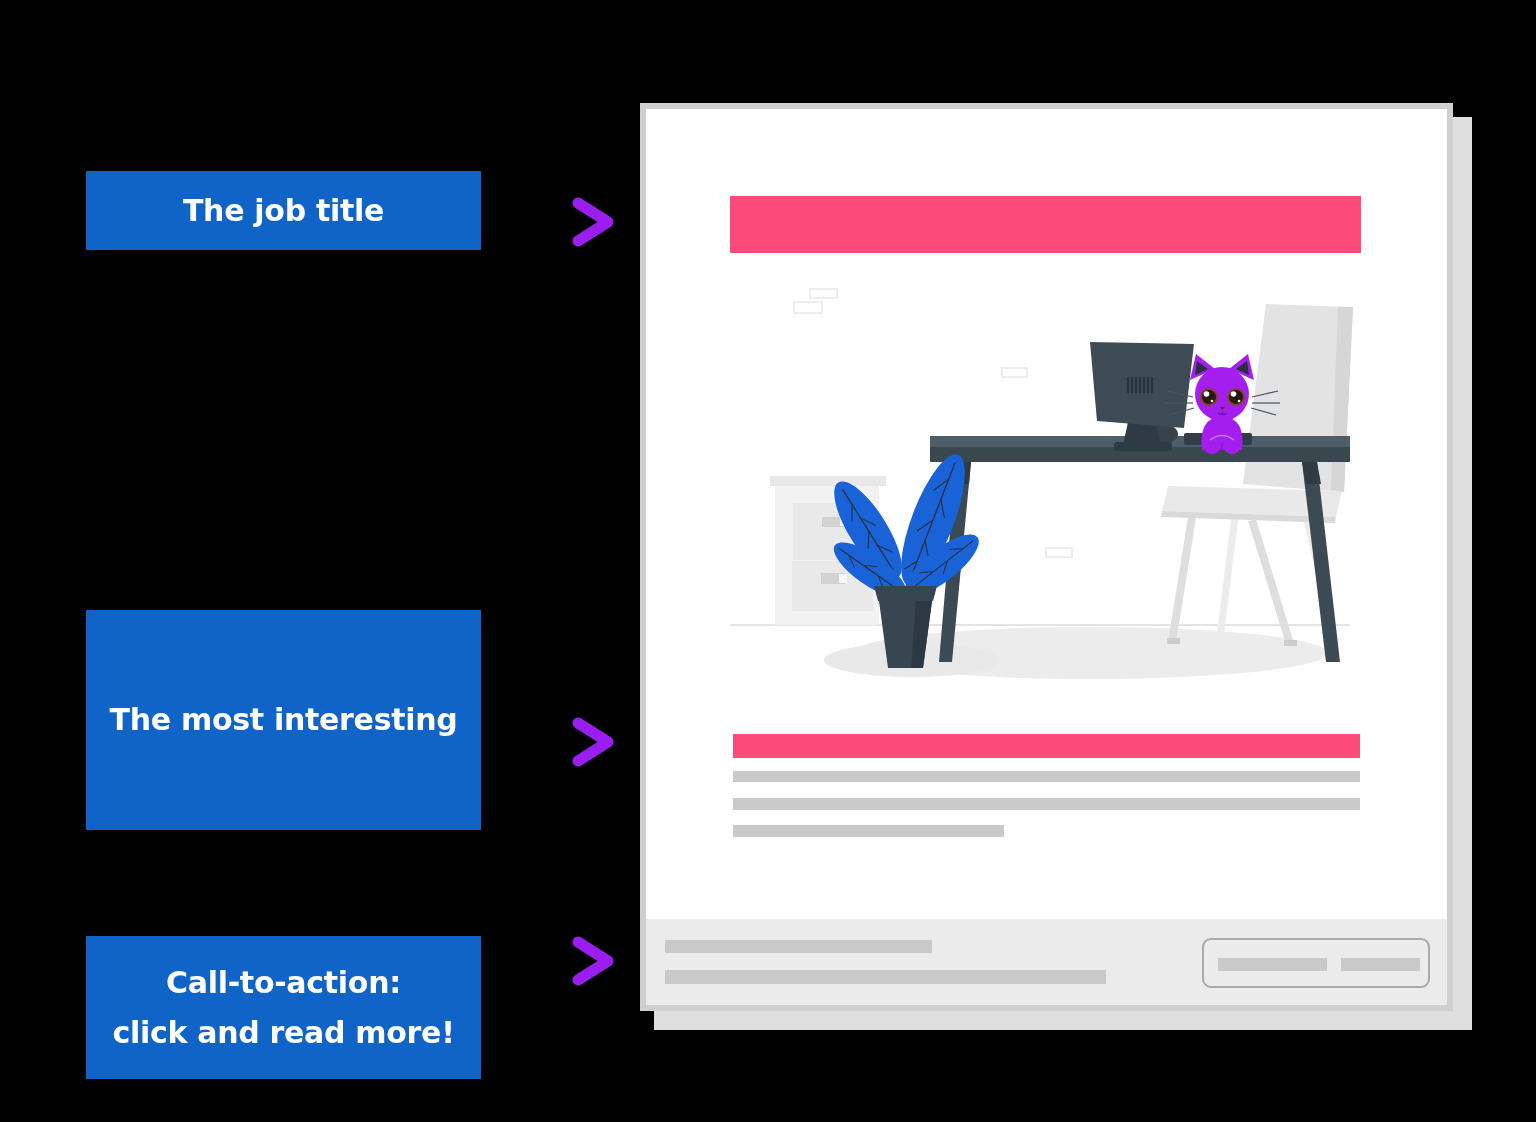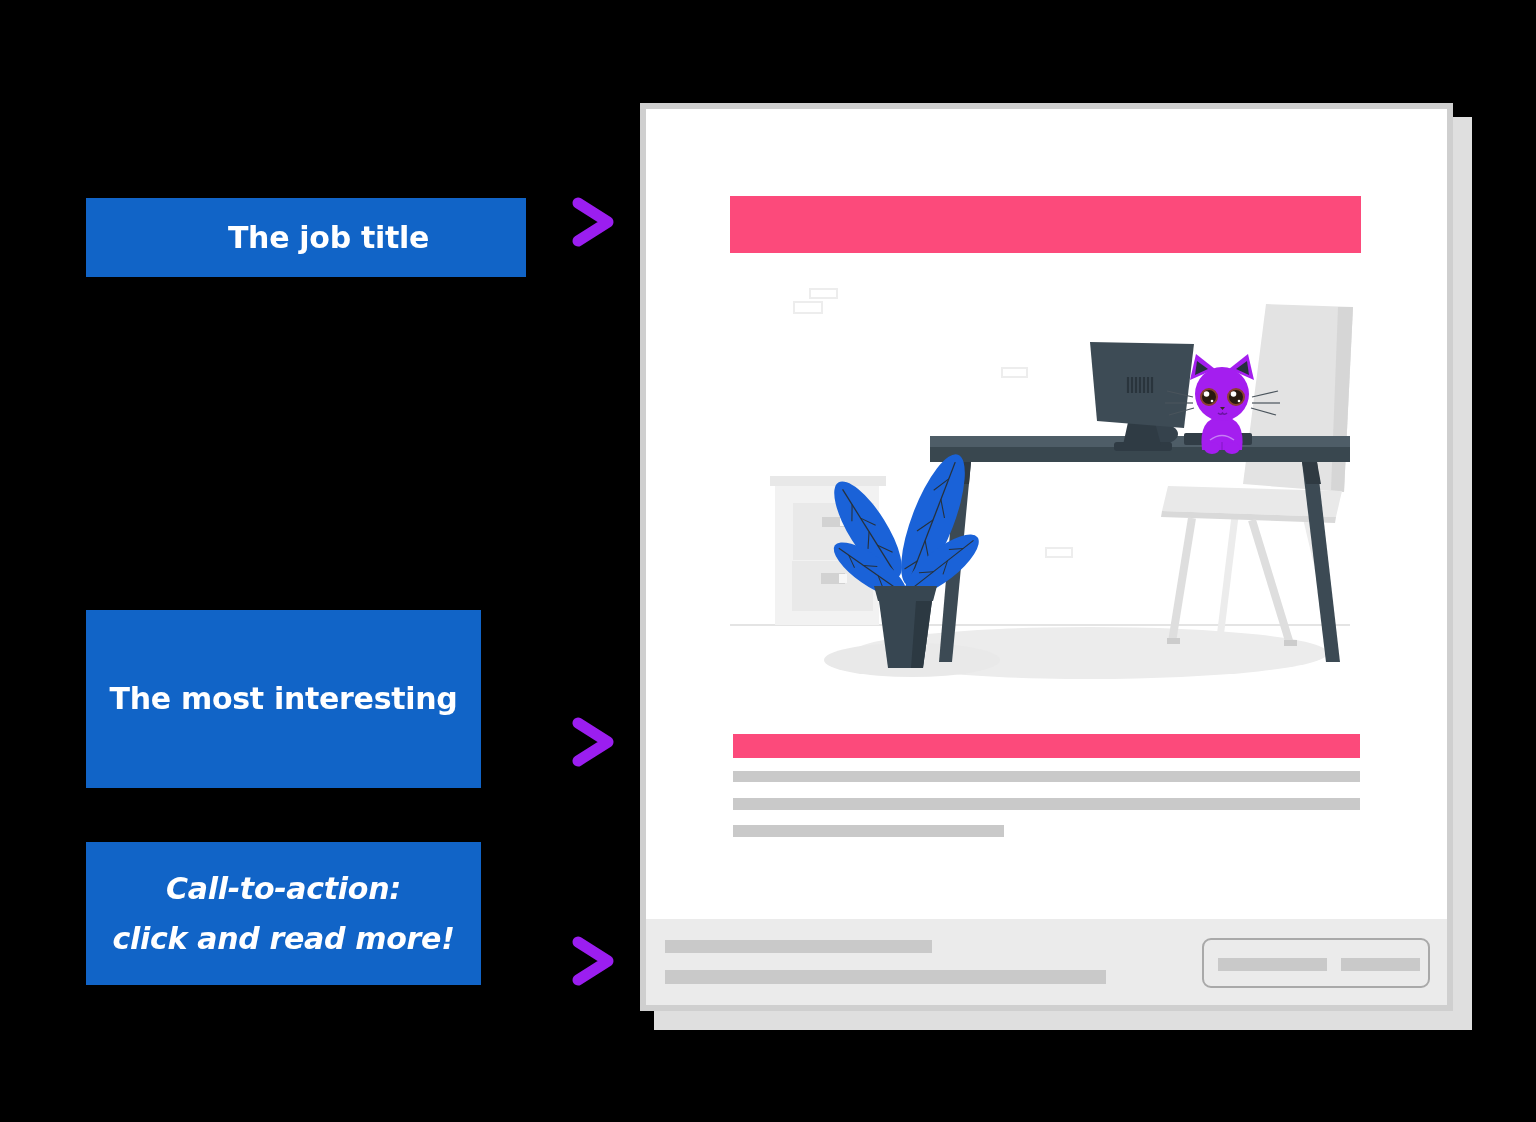--- a/index.html
+++ b/index.html
@@ -9,23 +9,23 @@
   }
 
   
   .label-box {
     position:absolute; left:86px; width:395px;
     background:#1164c7; color:#ffffff; font-weight:700;
     display:flex; flex-direction:column; justify-content:center; align-items:center;
     text-align:center; font-size:30px; letter-spacing:-0.3px;
   }
   .label-box span { display:block; line-height:50px; }
-  #box-job-title   { top:198px; height:79px;padding-left:45px; }
-  #box-argument    { top:610px; height:178px; }
-  #box-cta         { top:842px; height:143px;font-style:italic; }
+  #box-job-title   { top:171px; height:79px; }
+  #box-argument    { top:610px; height:220px; }
+  #box-cta         { top:936px; height:143px; }
 
   
   .arrow { position:absolute; width:118px; height:56px; }
   #arrow-1 { left:502px; top:194px; }
   #arrow-2 { left:502px; top:714px; }
   #arrow-3 { left:502px; top:933px; }
 
   
   .card-shadow {
     position:absolute; left:654px; top:117px; width:818px; height:913px;

